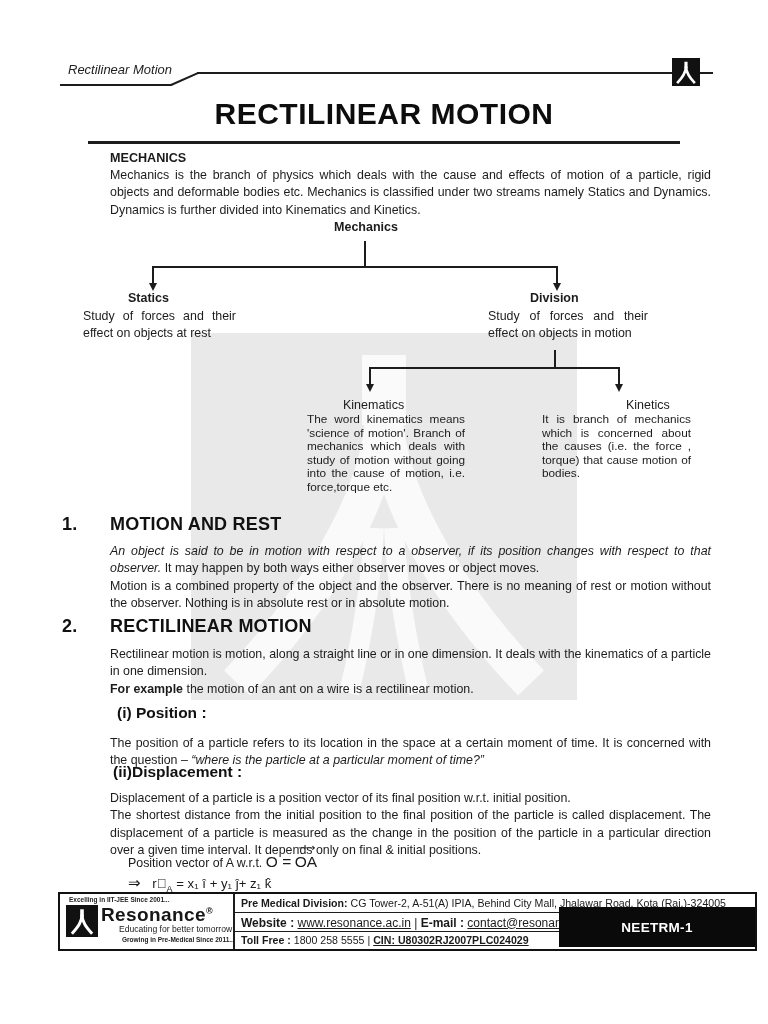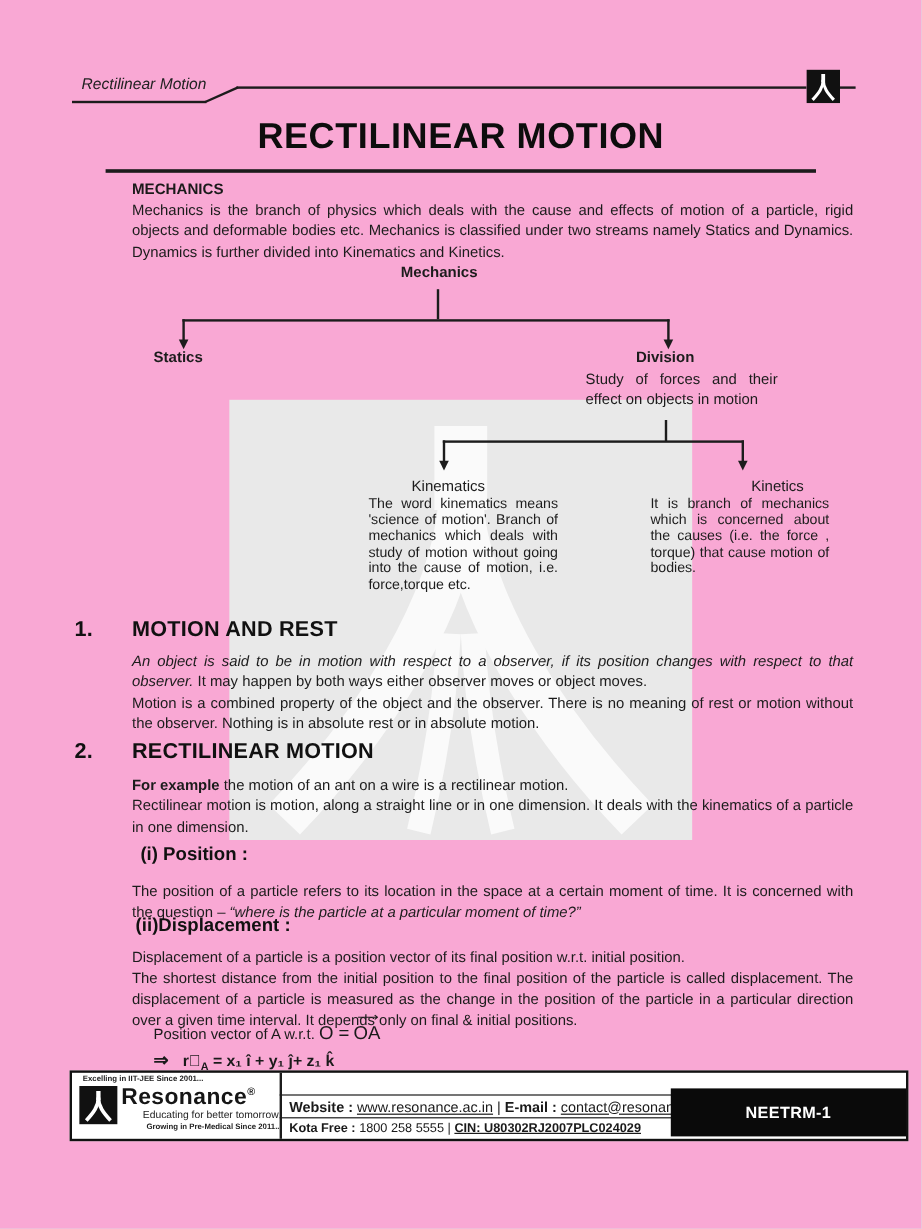--- a/index.html
+++ b/index.html
@@ -1,16 +1,16 @@
 <!DOCTYPE html>
 <html><head>
 <meta charset="utf-8">
 <style>
   html,body{margin:0;padding:0;background:#e0e0e0;}
-  .page{position:relative;width:768px;height:1024px;background:#f9a8d4;margin:0 auto;
+  .page{position:relative;width:768px;height:1024px;background:#ffffff;margin:0 auto;
         font-family:"Liberation Sans",sans-serif;color:#1a1a1a;overflow:hidden;}
   .abs{position:absolute;z-index:2;}
   .line{position:absolute;background:#1c1c1c;z-index:2;}
   .arrow-down{position:absolute;width:0;height:0;border-left:4px solid transparent;
         border-right:4px solid transparent;border-top:8px solid #1c1c1c;z-index:2;}
   .body-text{font-size:12.4px;line-height:17.4px;text-align:justify;color:#1c1c1c;}
   .small-text{font-size:11.8px;line-height:13.5px;text-align:justify;color:#1c1c1c;}
   .bold{font-weight:bold;}
   .italic{font-style:italic;}
   .sec-head{font-size:18px;font-weight:bold;letter-spacing:.2px;color:#111;}
@@ -62,20 +62,21 @@
 
   <div class="abs bold diagram-label" style="left:330px;top:220px;width:72px;text-align:center;">Mechanics</div>
   <div class="line" style="left:364px;top:241px;width:2px;height:25px;"></div>
   <div class="line" style="left:152px;top:266px;width:406px;height:2px;"></div>
   <div class="line" style="left:152px;top:266px;width:2px;height:18px;"></div>
   <div class="arrow-down" style="left:149px;top:283px;"></div>
   <div class="line" style="left:556px;top:266px;width:2px;height:18px;"></div>
   <div class="arrow-down" style="left:553px;top:283px;"></div>
 
   <div class="abs bold diagram-label" style="left:128px;top:291px;">Statics</div>
+  <div class="abs body-text" style="left:83px;top:308px;width:153px;">Study of forces and their effect on objects at rest</div>
 
   <div class="abs bold diagram-label" style="left:530px;top:291px;">Division</div>
   <div class="abs body-text" style="left:488px;top:308px;width:160px;">Study of forces and their effect on objects in motion</div>
 
   <div class="line" style="left:554px;top:350px;width:2px;height:18px;"></div>
   <div class="line" style="left:369px;top:367px;width:251px;height:2px;"></div>
   <div class="line" style="left:369px;top:367px;width:2px;height:18px;"></div>
   <div class="arrow-down" style="left:366px;top:384px;"></div>
   <div class="line" style="left:618px;top:367px;width:2px;height:18px;"></div>
   <div class="arrow-down" style="left:615px;top:384px;"></div>
@@ -89,38 +90,38 @@
   <div class="abs sec-head" style="left:62px;top:514px;">1.</div>
   <div class="abs sec-head" style="left:110px;top:514px;">MOTION AND REST</div>
   <div class="abs" style="left:110px;top:543px;width:601px;">
     <div class="body-text"><span class="italic">An object is said to be in motion with respect to a observer, if its position changes with respect to that observer.</span><span> It may happen by both ways either observer moves or object moves.</span></div>
     <div class="body-text">Motion is a combined property of the object and the observer. There is no meaning of rest or motion without the observer. Nothing is in absolute rest or in absolute motion.</div>
   </div>
 
   <div class="abs sec-head" style="left:62px;top:616px;">2.</div>
   <div class="abs sec-head" style="left:110px;top:616px;">RECTILINEAR MOTION</div>
   <div class="abs" style="left:110px;top:646px;width:601px;">
+    <div class="body-text">Rectilinear motion is motion, along a straight line or in one dimension. It deals with the kinematics of a particle in one dimension.</div>
     <div class="body-text"><span class="bold">For example</span><span> the motion of an ant on a wire is a rectilinear motion.</span></div>
-    <div class="body-text">Rectilinear motion is motion, along a straight line or in one dimension. It deals with the kinematics of a particle in one dimension.</div>
   </div>
 
   <div class="abs sub-head" style="left:117px;top:704px;">(i) Position :</div>
   <div class="abs body-text" style="left:110px;top:735px;width:601px;"><span>The position of a particle refers to its location in the space at a certain moment of time. It is concerned with the question – </span><span class="italic">“where is the particle at a particular moment of time?”</span></div>
 
   <div class="abs sub-head" style="left:113px;top:763px;">(ii)Displacement :</div>
   <div class="abs" style="left:110px;top:790px;width:601px;">
     <div class="body-text">Displacement of a particle is a position vector of its final position w.r.t. initial position.</div>
     <div class="body-text">The shortest distance from the initial position to the final position of the particle is called displacement. The displacement of a particle is measured as the change in the position of the particle in a particular direction over a given time interval. It depends only on final &amp; initial positions.</div>
   </div>
   <div class="abs" style="left:128px;top:853px;font-size:12.4px;">
     <span>Position vector of A w.r.t.</span>
     <span class="mathbig">O =</span>
     <span class="vec mathbig"><span class="arr">⟶</span><span>OA</span></span>
   </div>
-  <div class="abs" style="left:128px;top:874px;font-size:13.2px;font-weight:bold;">
+  <div class="abs" style="left:128px;top:874px;font-size:13.2px;">
     <span style="font-size:15px;">⇒</span>
     <span style="margin-left:8px;">r⃗</span><sub>A</sub><span> = x₁ î + y₁ ĵ+ z₁ k̂</span>
   </div>
 
   <div class="footer-box" style="left:58px;top:892px;width:695px;height:55px;">
     <div class="line" style="left:173px;top:0;width:1.5px;height:55px;"></div>
     <div class="line" style="left:173px;top:17.5px;width:521.5px;height:1.5px;"></div>
     <div class="line" style="left:173px;top:36.5px;width:330px;height:1.5px;"></div>
 
     <div class="abs tiny bold" style="left:9px;top:1.5px;">Excelling in IIT-JEE Since 2001...</div>
@@ -129,29 +130,32 @@
         <rect width="30" height="30" fill="#111"></rect>
         <path d="M15,4 L15,11" stroke="#fff" stroke-width="3.4" fill="none"></path>
         <path d="M15,9 C15,16 11,21 5.5,27" stroke="#fff" stroke-width="2.8" fill="none"></path>
         <path d="M15,9 C15,16 19,21 24.5,27" stroke="#fff" stroke-width="2.8" fill="none"></path>
       </svg>
     </div>
     <div class="abs" style="left:41px;top:10px;font-size:19px;font-weight:bold;letter-spacing:.4px;color:#161616;"><span>Resonance</span><sup>®</sup></div>
     <div class="abs" style="left:43px;top:30px;font-size:8.6px;color:#222;margin-left:16px;">Educating for better tomorrow</div>
     <div class="abs tiny bold" style="left:62px;top:42px;">Growing in Pre-Medical Since 2011...</div>
 
+    <div class="abs" style="left:181px;top:3px;font-size:10.6px;white-space:nowrap;">
+      <span class="bold">Pre Medical Division:</span><span> CG Tower-2, A-51(A) IPIA, Behind City Mall, Jhalawar Road, Kota (Raj.)-324005</span>
+    </div>
     <div class="abs" style="left:181px;top:21.5px;font-size:12px;white-space:nowrap;">
       <span class="bold">Website :</span>
       <span class="u">www.resonance.ac.in</span>
       <span>|</span>
       <span class="bold">E-mail :</span>
       <span class="u">contact@resonance.ac.in</span>
     </div>
     <div class="abs" style="left:181px;top:40px;font-size:10.6px;white-space:nowrap;">
-      <span class="bold">Kota Free :</span>
+      <span class="bold">Toll Free :</span>
       <span>1800 258 5555</span>
       <span>|</span>
       <span class="bold u">CIN: U80302RJ2007PLC024029</span>
     </div>
 
     <div class="abs" style="left:499px;top:13px;width:196px;height:40px;background:#0a0a0a;color:#fff;
          display:flex;align-items:center;justify-content:center;font-size:13.5px;font-weight:bold;letter-spacing:.3px;">NEETRM-1</div>
   </div>
 
 </div>

